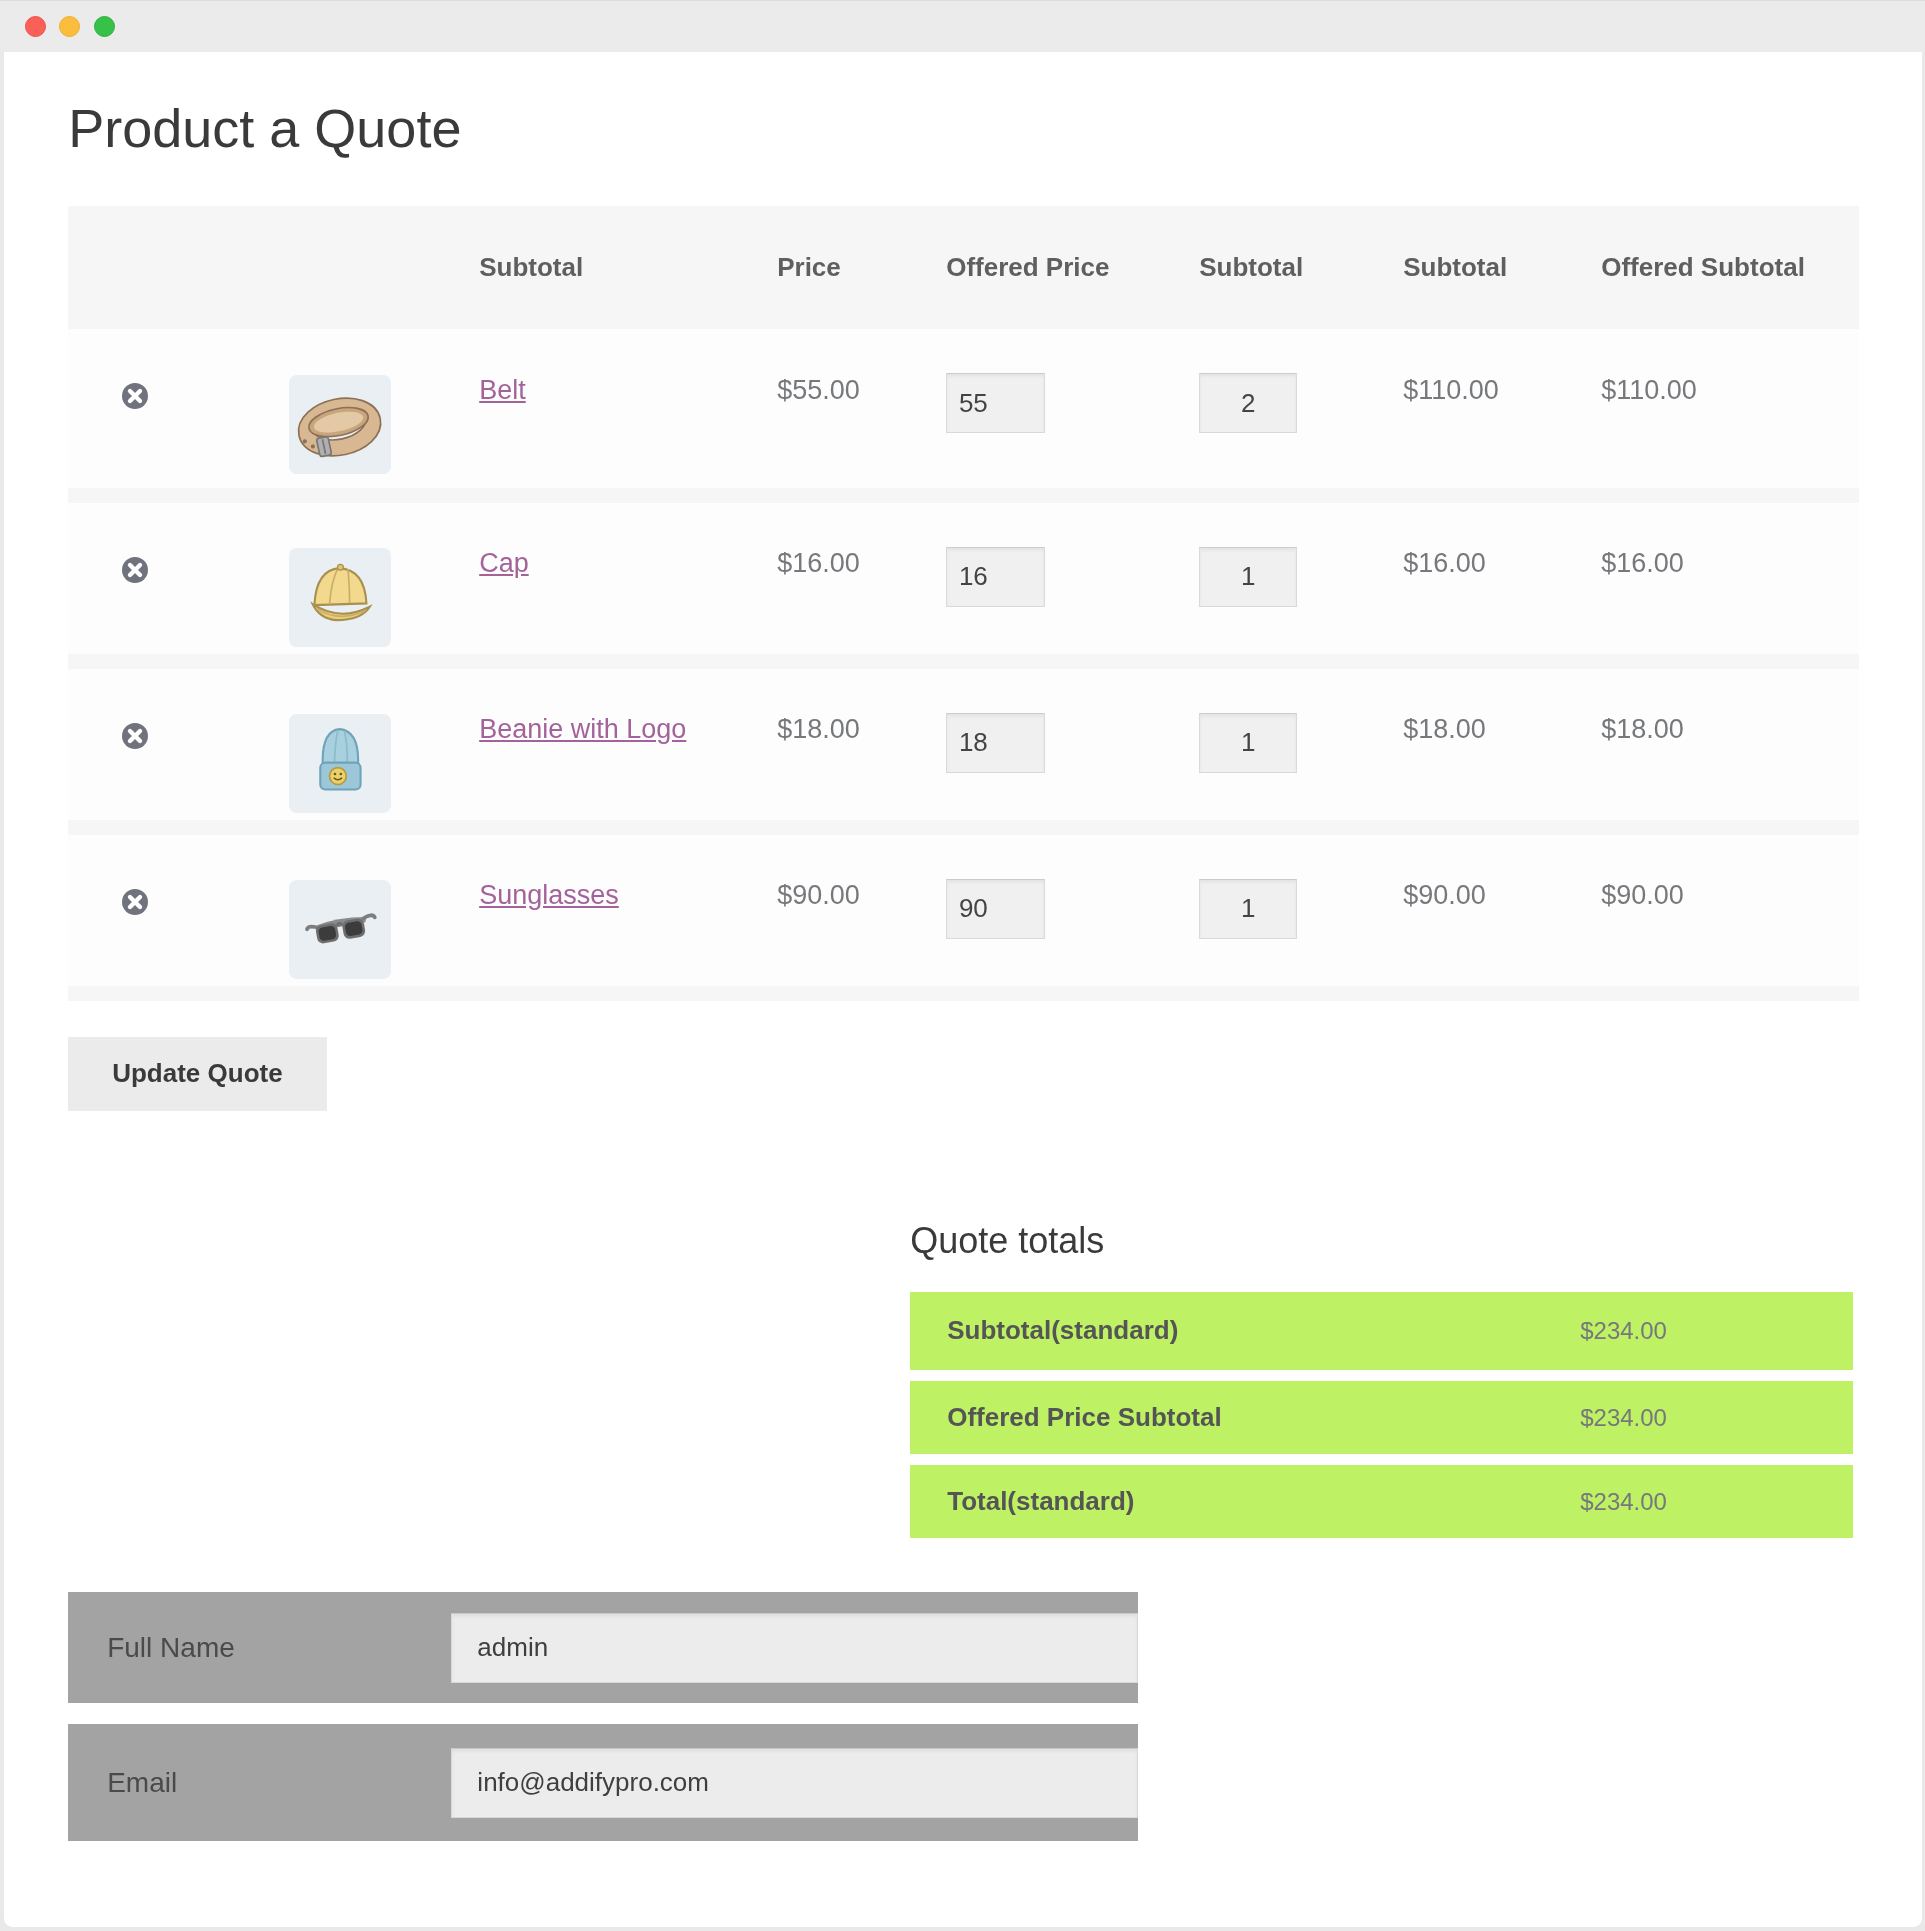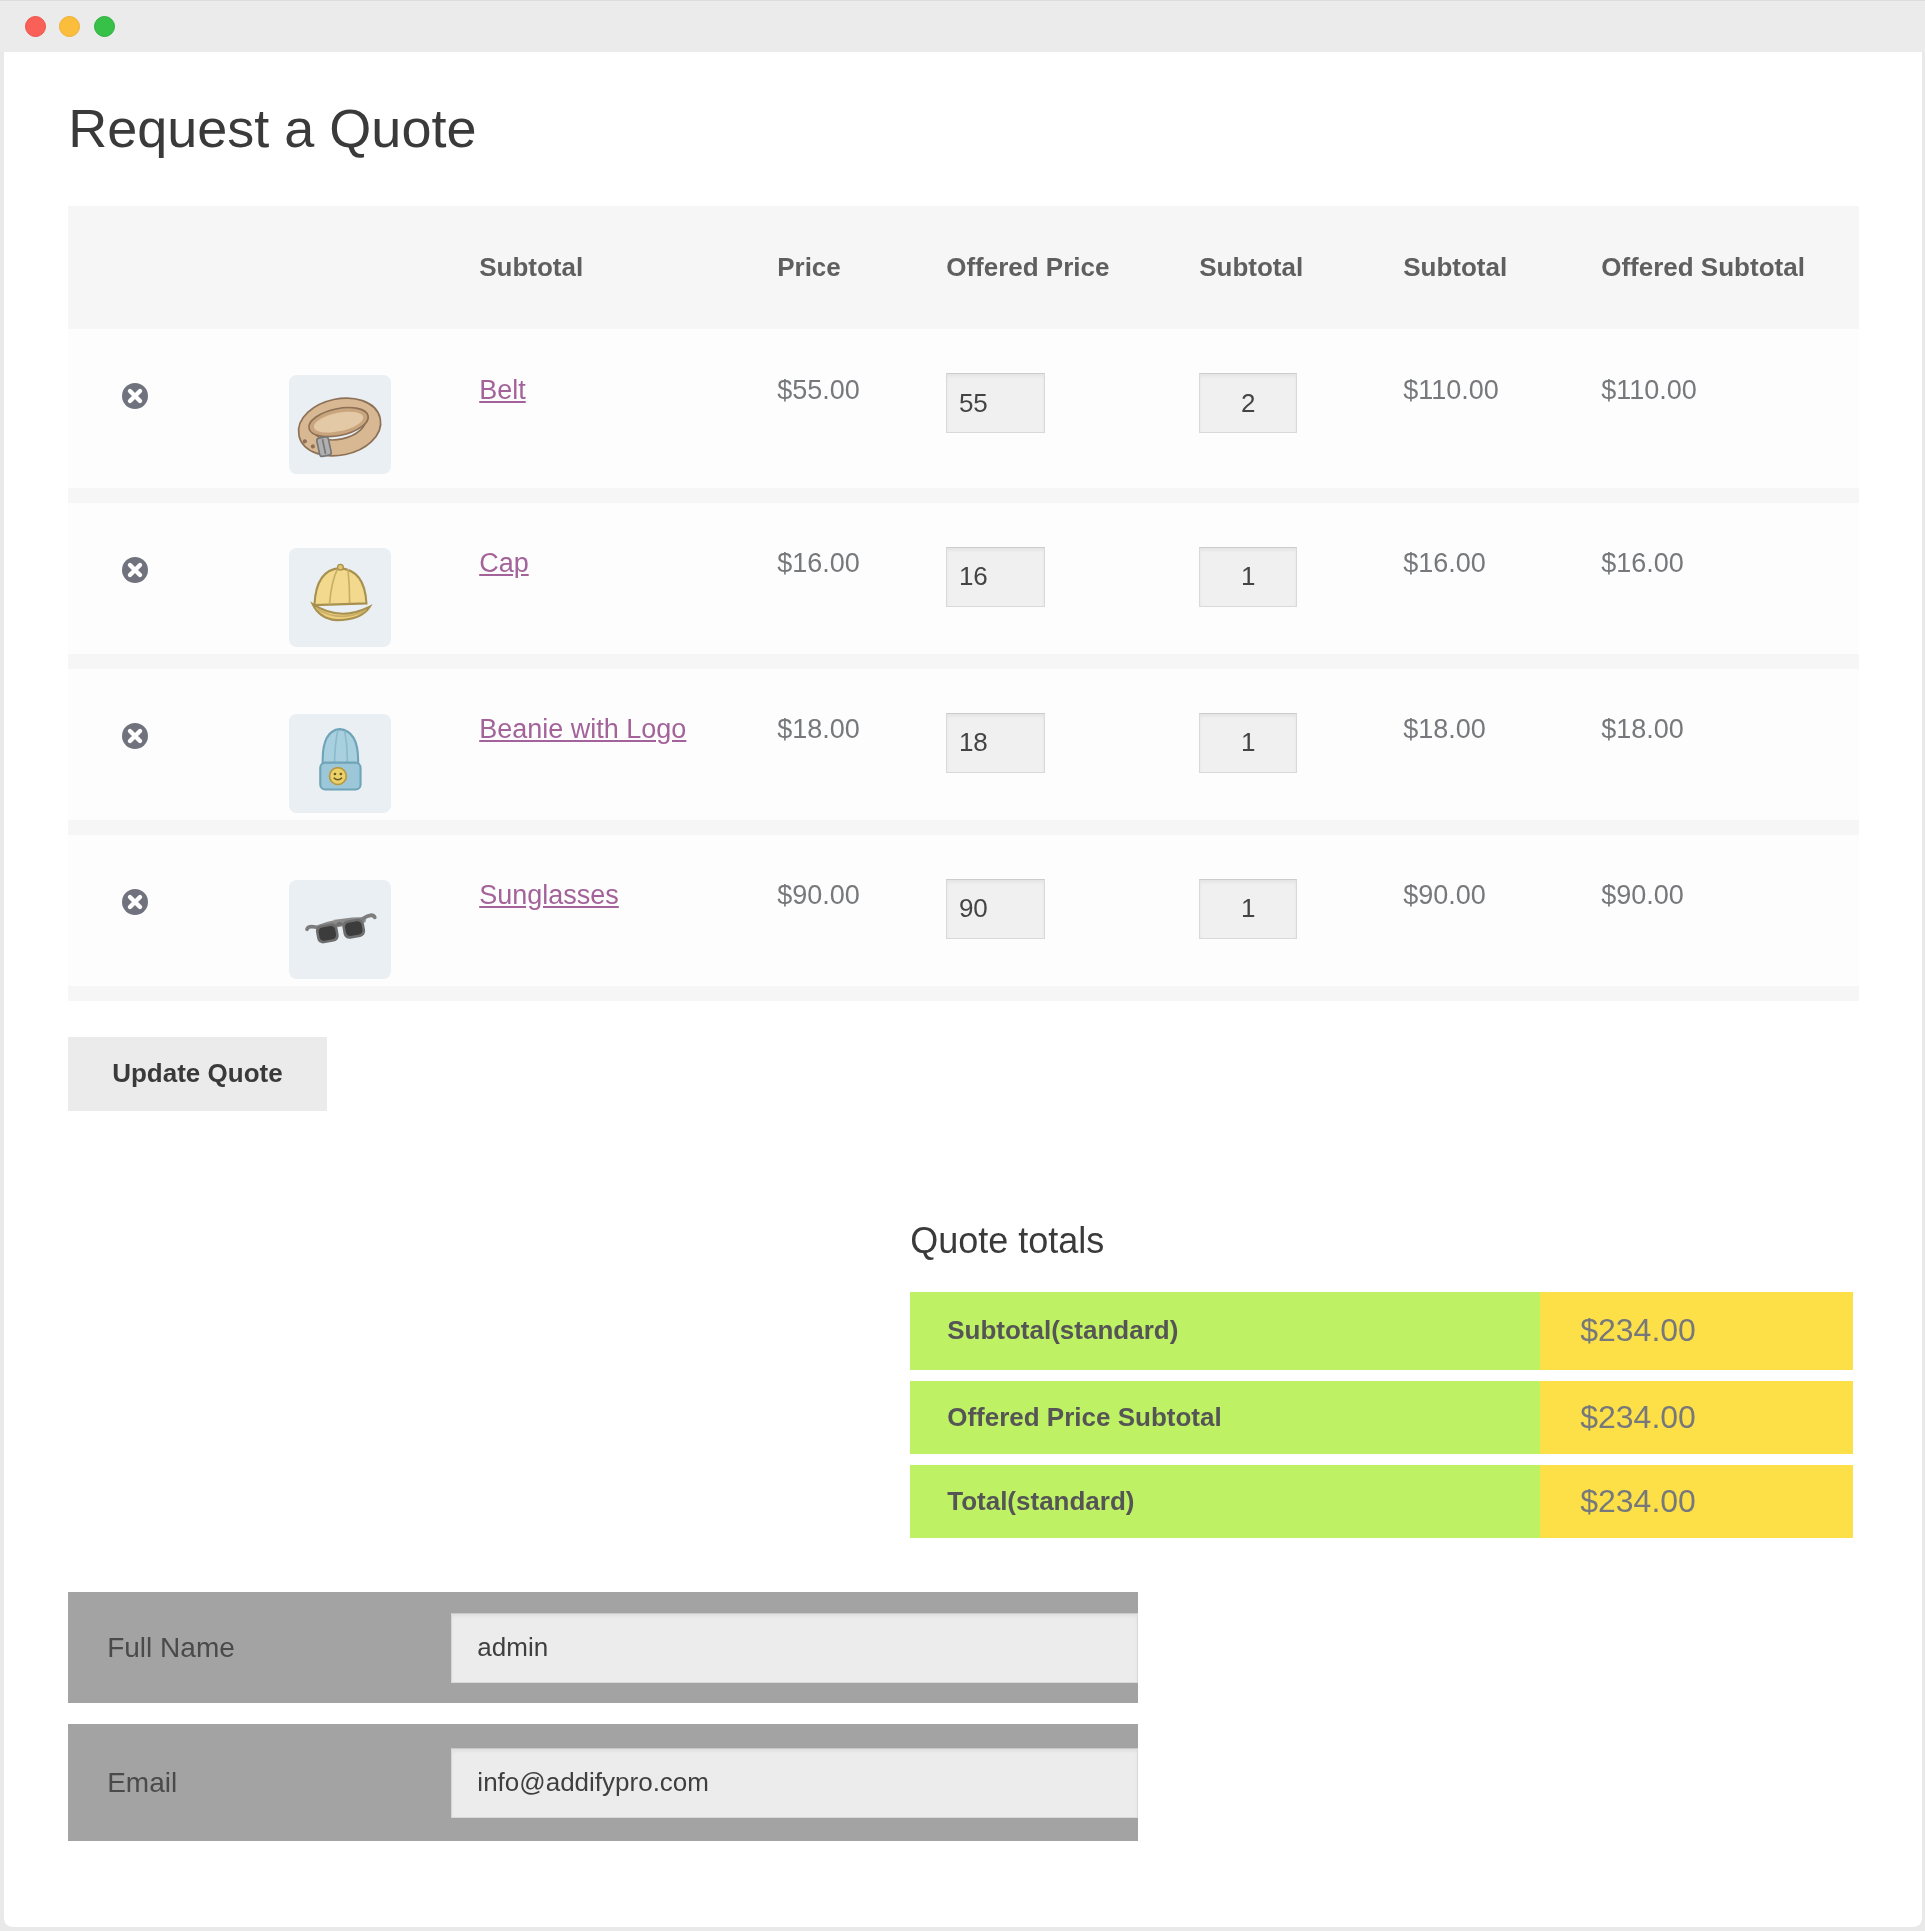--- a/index.html
+++ b/index.html
@@ -95,22 +95,22 @@
     margin-top:107px;
     font-size:36px; font-weight:300; color:#3a3a3a; line-height:46px;
   }
   .totals-table { margin-top:28px; width:943px; border-collapse:collapse; table-layout:fixed; }
   .totals-table tr { height:84px; border-bottom:11px solid #ffffff; }
   .totals-table th {
     width:630px; background:#bef264; text-align:left; vertical-align:middle;
     padding-left:37px; font-size:26px; font-weight:bold; color:#555;
   }
   .totals-table td {
-    width:313px; background:#fde047; vertical-align:middle;
-    padding-left:40px; font-size:32px; color:#76787b;
+    width:313px; background:#bef264; vertical-align:middle;
+    padding-left:40px; font-size:24px; color:#76787b;
   }
   
   .form-row {
     width:1070px; background:#a3a3a3;
     display:flex; align-items:center;
   }
   .form-row.name-row  { margin-top:43px; height:111px; }
   .form-row.email-row { margin-top:21px; height:117px; }
   .form-label {
     width:401px; padding-left:39px;
@@ -130,21 +130,21 @@
 <div class="titlebar">
   <div class="traffic">
     <div class="light red"></div>
     <div class="light yellow"></div>
     <div class="light green"></div>
   </div>
 </div>
 
 <div class="window">
 
-  <h1 class="page-title">Request a Quote</h1>
+  <h1 class="page-title">Product a Quote</h1>
 
   <table class="quote-table">
     <colgroup>
       <col class="col-remove">
         <col class="col-image">
         <col class="col-product">
         <col class="col-price">
       <col class="col-offered">
         <col class="col-qty">
         <col class="col-sub">

